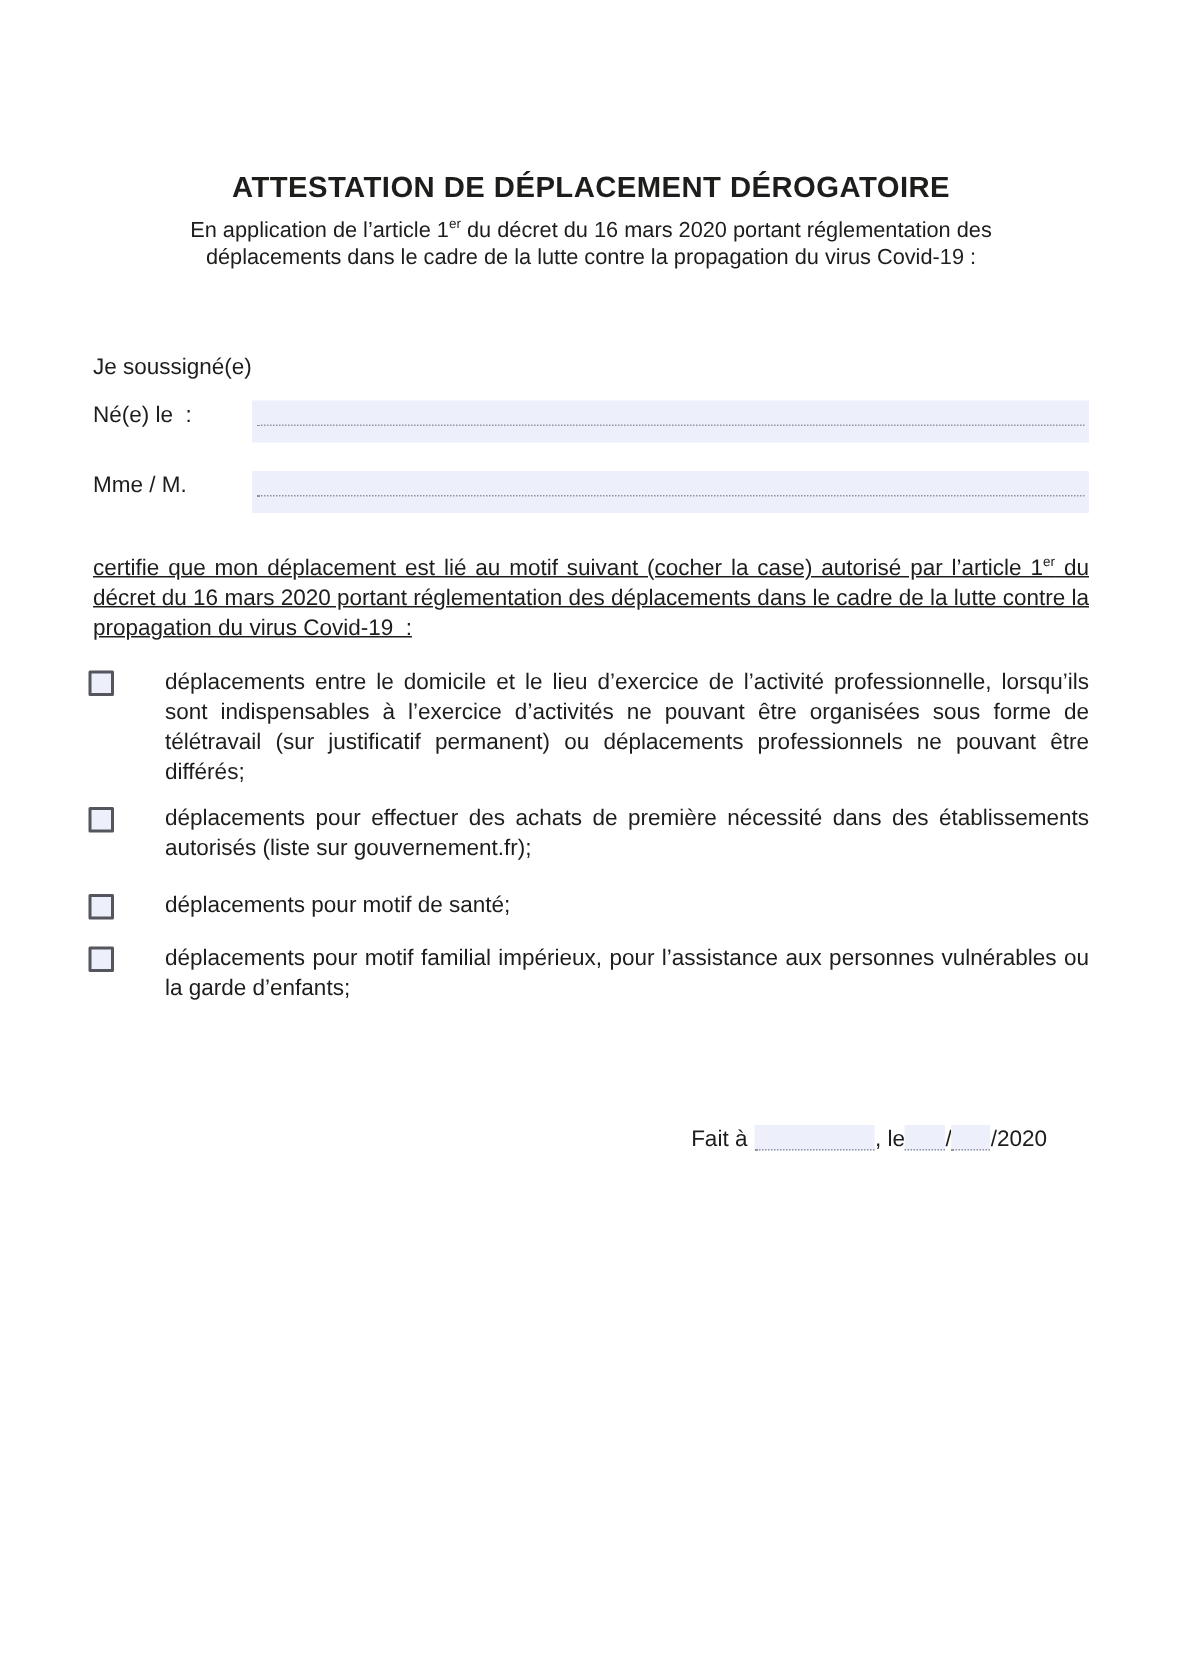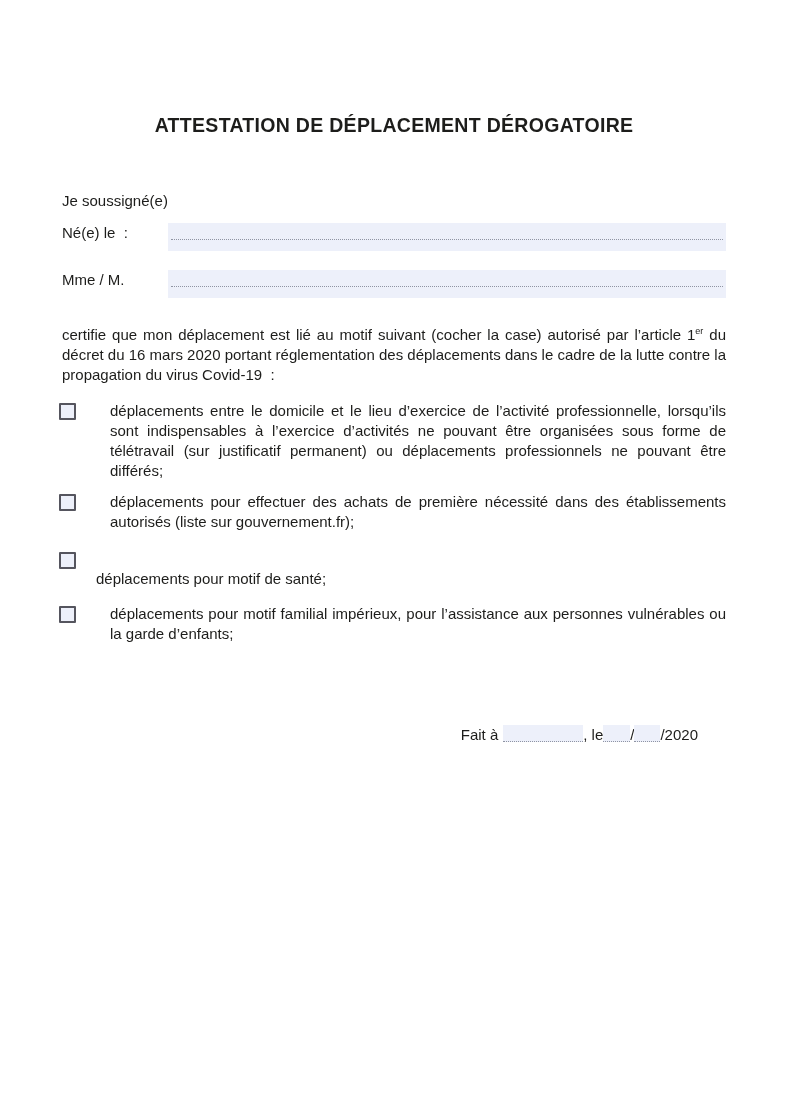--- a/index.html
+++ b/index.html
@@ -20,26 +20,26 @@
   .flabel{width:106px;flex:none;}
   .field{flex:1;background:var(--field-bg,#edf0fa);position:relative;}
   .field-single{height:28px;}
   .field-multi{height:71px;}
   .dotline{position:absolute;left:3px;right:3px;border-bottom:1px dotted var(--dotted-line,#8f94a3);}
   .field-single .dotline{bottom:11px;}
   .field-multi .d1{bottom:53px;}
   .field-multi .d2{bottom:34px;}
   .field-multi .d3{bottom:15px;}
   .field-value{position:absolute;left:6px;bottom:13px;}
-  .certify{margin:27px 0 0;text-align:justify;}
+  .certify{margin:27px 0 0;text-align:justify;text-decoration:underline;}
   .motifs{margin-top:16px;}
   .motif{display:flex;align-items:flex-start;}
   .motif:nth-child(1){margin-bottom:11px;}
   .motif:nth-child(2){margin-bottom:18px;}
-  .motif:nth-child(3){margin-bottom:15px;flex-direction:column;}
+  .motif:nth-child(3){margin-bottom:15px;}
   .motif:nth-child(4){margin-bottom:32px;}
   .checkbox{flex:none;width:13px;height:13px;border:2px solid var(--checkbox-border,#55555e);
     background:var(--field-bg,#edf0fa);margin:2px 0 0 -3px;border-radius:1px;cursor:pointer;}
   .motif-text{margin:0 0 0 34px;flex:1;text-align:justify;}
   .fait-line{display:flex;justify-content:flex-end;align-items:flex-start;margin-top:81px;padding-right:28px;}
   .fait-label{margin-right:5px;}
   .inline-input{display:inline-block;position:relative;background:var(--field-bg,#edf0fa);
     border-bottom:1px dotted var(--dotted-line,#8f94a3);height:16px;}
   .inline-input .iv{position:absolute;left:2px;bottom:1px;white-space:nowrap;}
   .city-input{width:80px;}
@@ -47,20 +47,21 @@
   .month-input{width:26px;}
   .signature-line{text-align:right;margin-top:10px;}
 </style>
 </head>
 <body>
 
 <div class="page">
 
   <h1 class="title">ATTESTATION DE DÉPLACEMENT DÉROGATOIRE</h1>
 
+  <p class="subtitle"><span>En application de l’article 1</span><sup class="sup">er</sup><span> du décret du 16 mars 2020 portant réglementation des déplacements dans le cadre de la lutte contre la propagation du virus Covid-19 :</span></p>
 
   <p class="intro">Je soussigné(e)</p>
 
   <div class="row row-2">
     <div class="flabel">Né(e) le &nbsp;:</div>
     <div class="field field-single">
       <div class="dotline"></div>
       <span class="field-value"></span>
     </div>
   </div>

